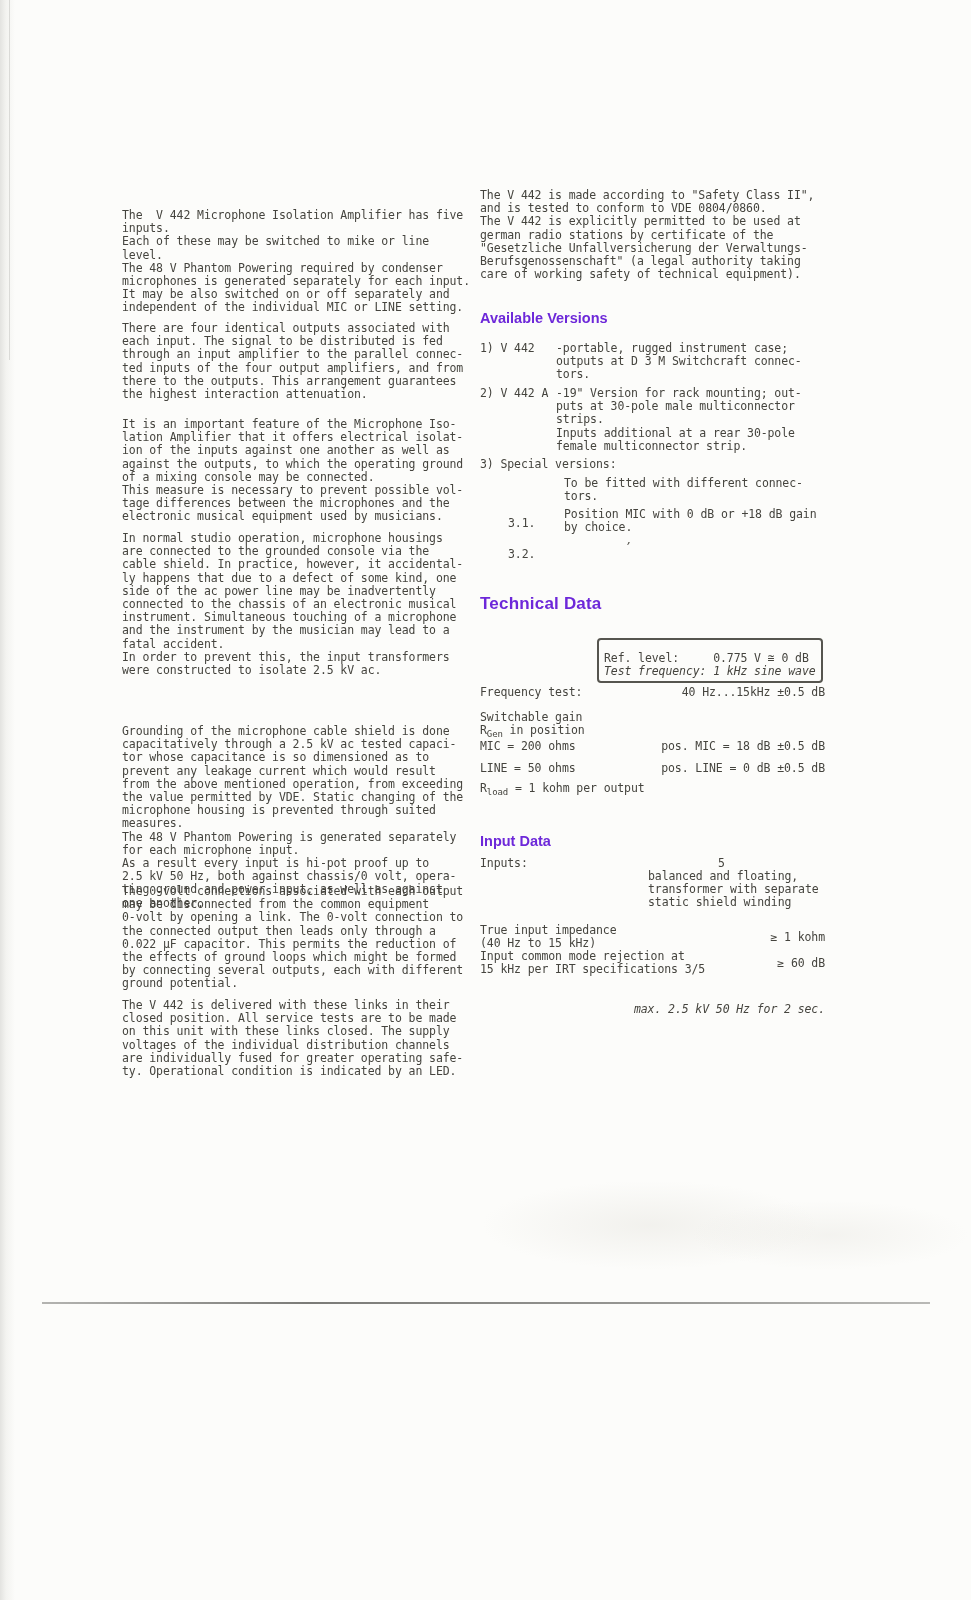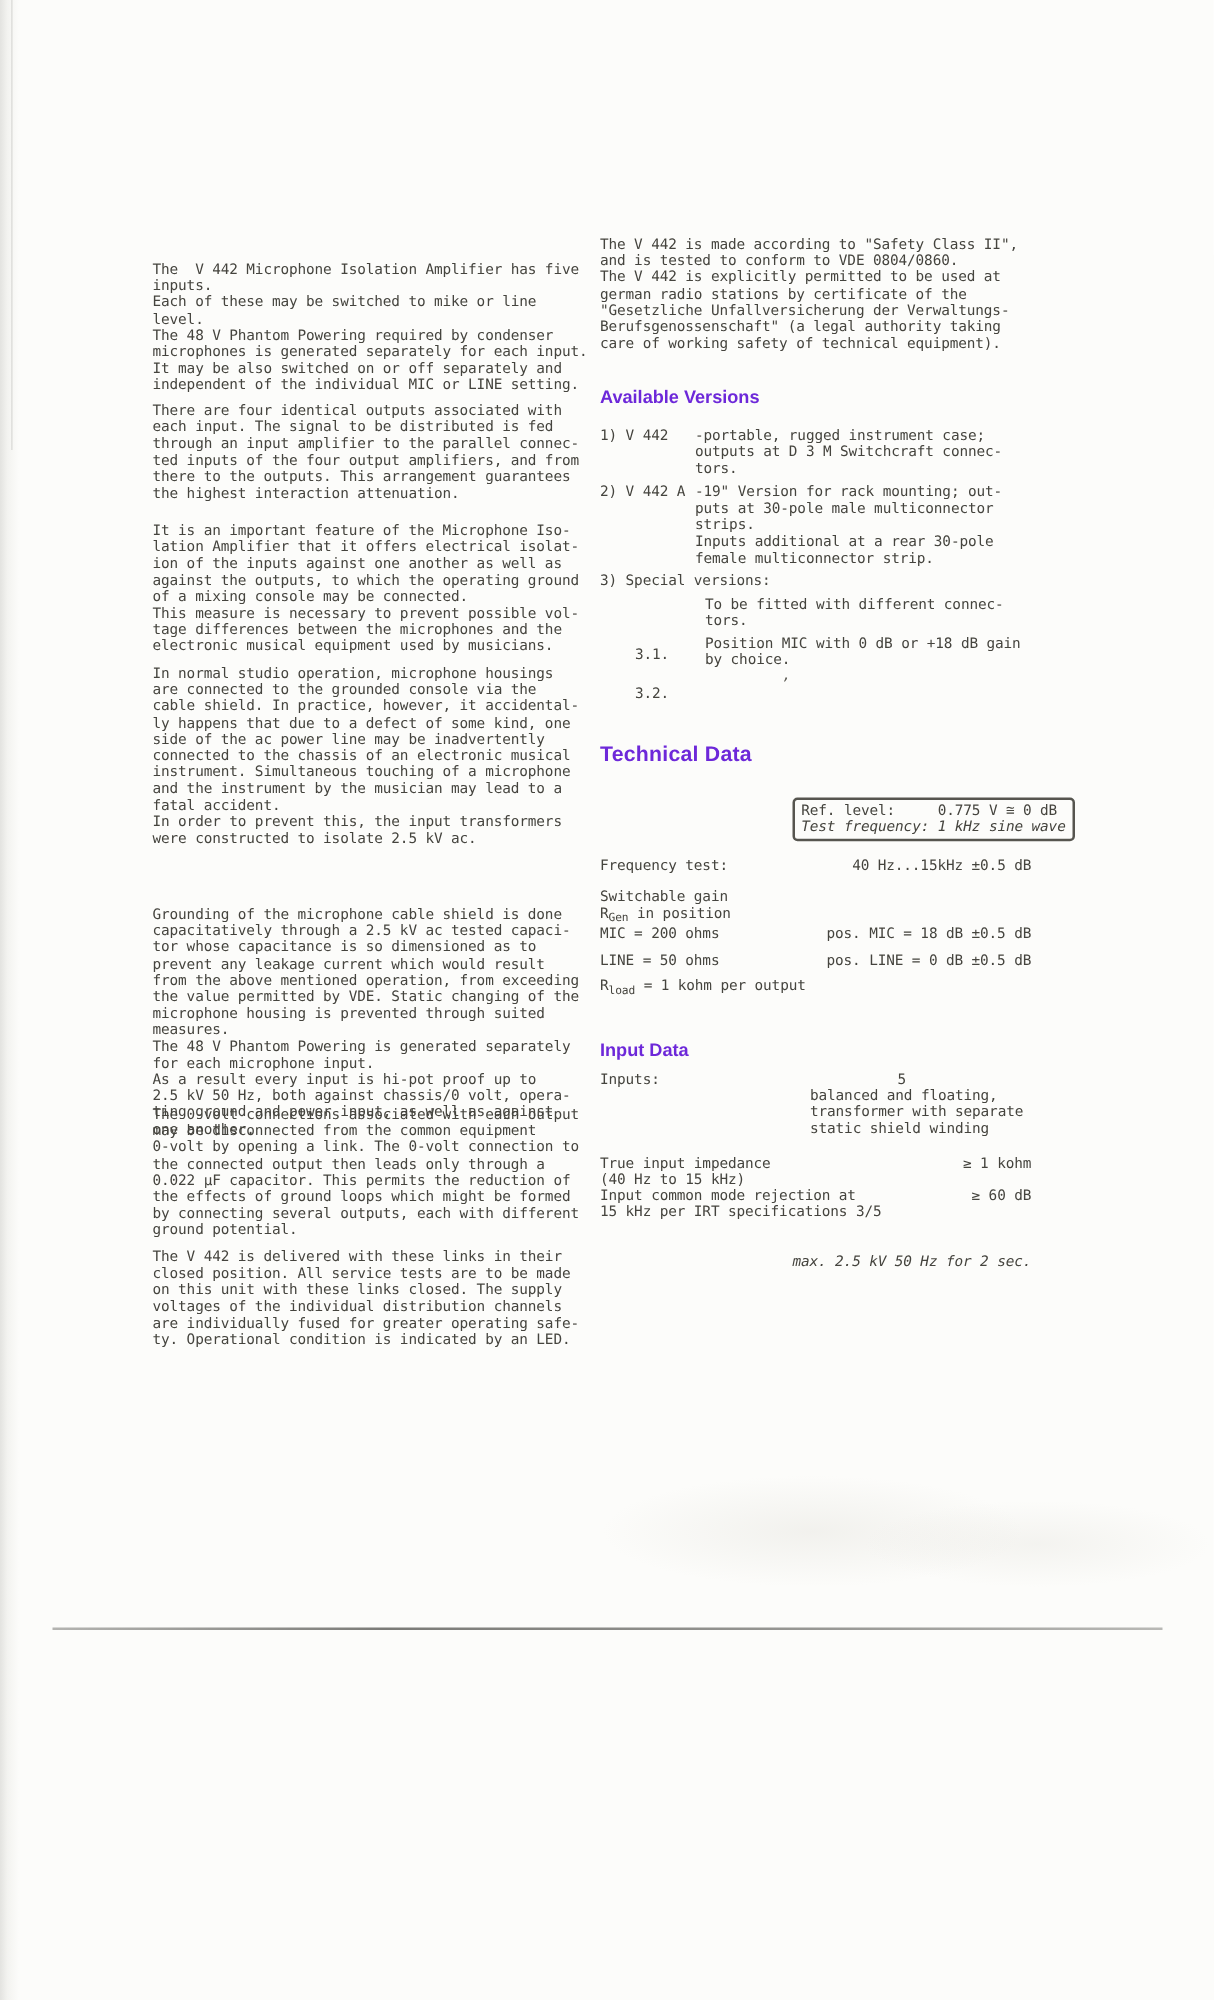--- a/index.html
+++ b/index.html
@@ -28,27 +28,26 @@
   .rightcol-x{left:480px;width:345px;}
   .v-row{display:flex;width:345px;}
   .v-label{flex:none;width:76px;}
   .v-desc{flex:1;}
   .sv-row{display:flex;width:317px;margin-left:28px;}
   .sv-label{flex:none;width:56px;margin-top:40px;}
   .td-row{display:flex;justify-content:space-between;width:345px;}
   .ref-box{
     border:2px solid #56554f;
     border-radius:4px;
-    padding:2px 5px 3px 5px;
+    padding:12px 5px 3px 5px;
     background:transparent;
-    margin-left:37px;
   }
   .ital{font-style:italic;}
   sub.tw{font-size:9px;vertical-align:-3px;letter-spacing:-0.1px;}
-  .id-row{display:flex;justify-content:space-between;align-items:flex-start;width:345px;}
+  .id-row{display:flex;justify-content:space-between;align-items:center;width:345px;}
   .right-val{text-align:right;width:345px;}
   .edge-shadow{
     left:0;top:0;bottom:0;width:16px;
     background:linear-gradient(to right,#e3e3e0 0px,#f3f3f0 6px,rgba(252,252,250,0) 15px);
   }
   .edge-line{left:9px;top:0;bottom:1240px;width:1px;background:rgba(190,190,186,0.5);}
   .hr-line{
     left:42px;top:1302px;width:888px;height:2px;
     background:linear-gradient(to right,rgba(120,120,116,0.55),rgba(100,100,96,0.85) 30%,rgba(110,110,106,0.7) 70%,rgba(140,140,136,0.6));
   }

